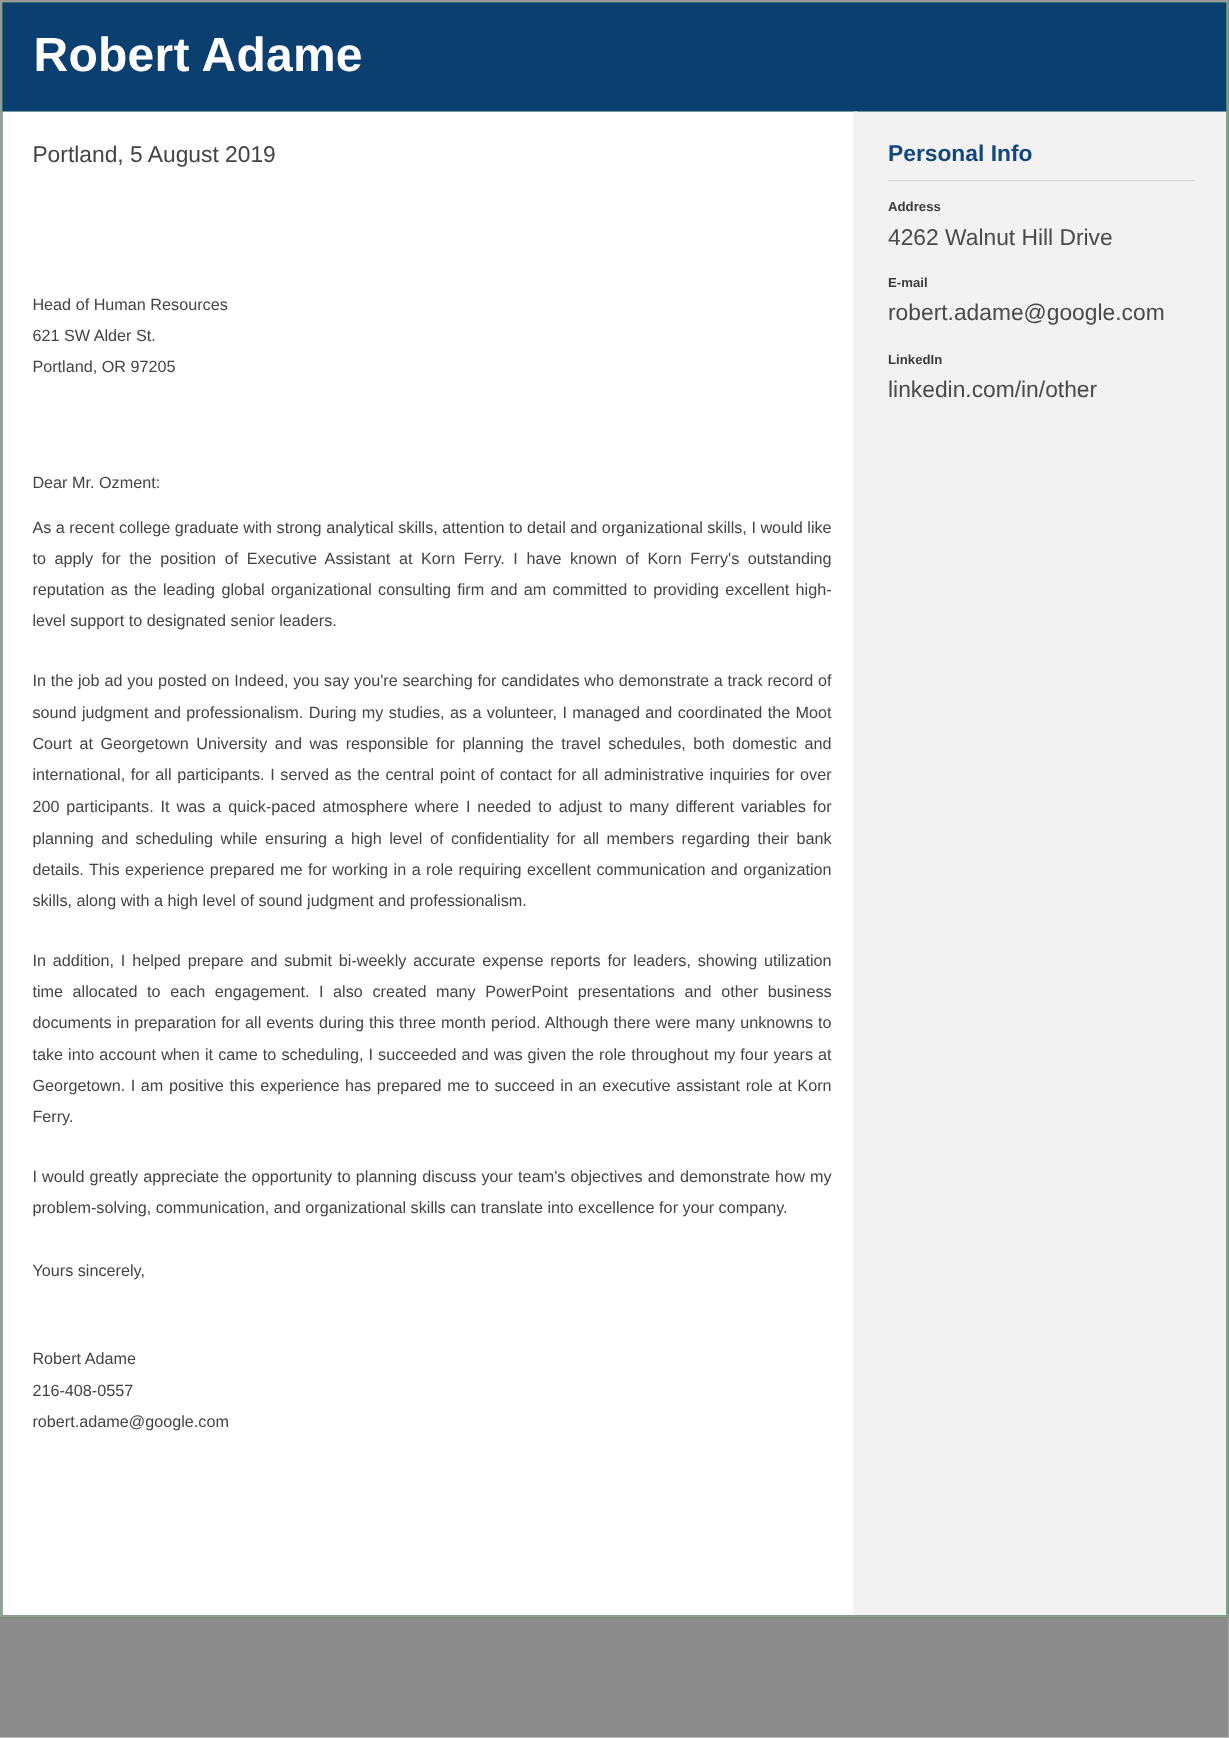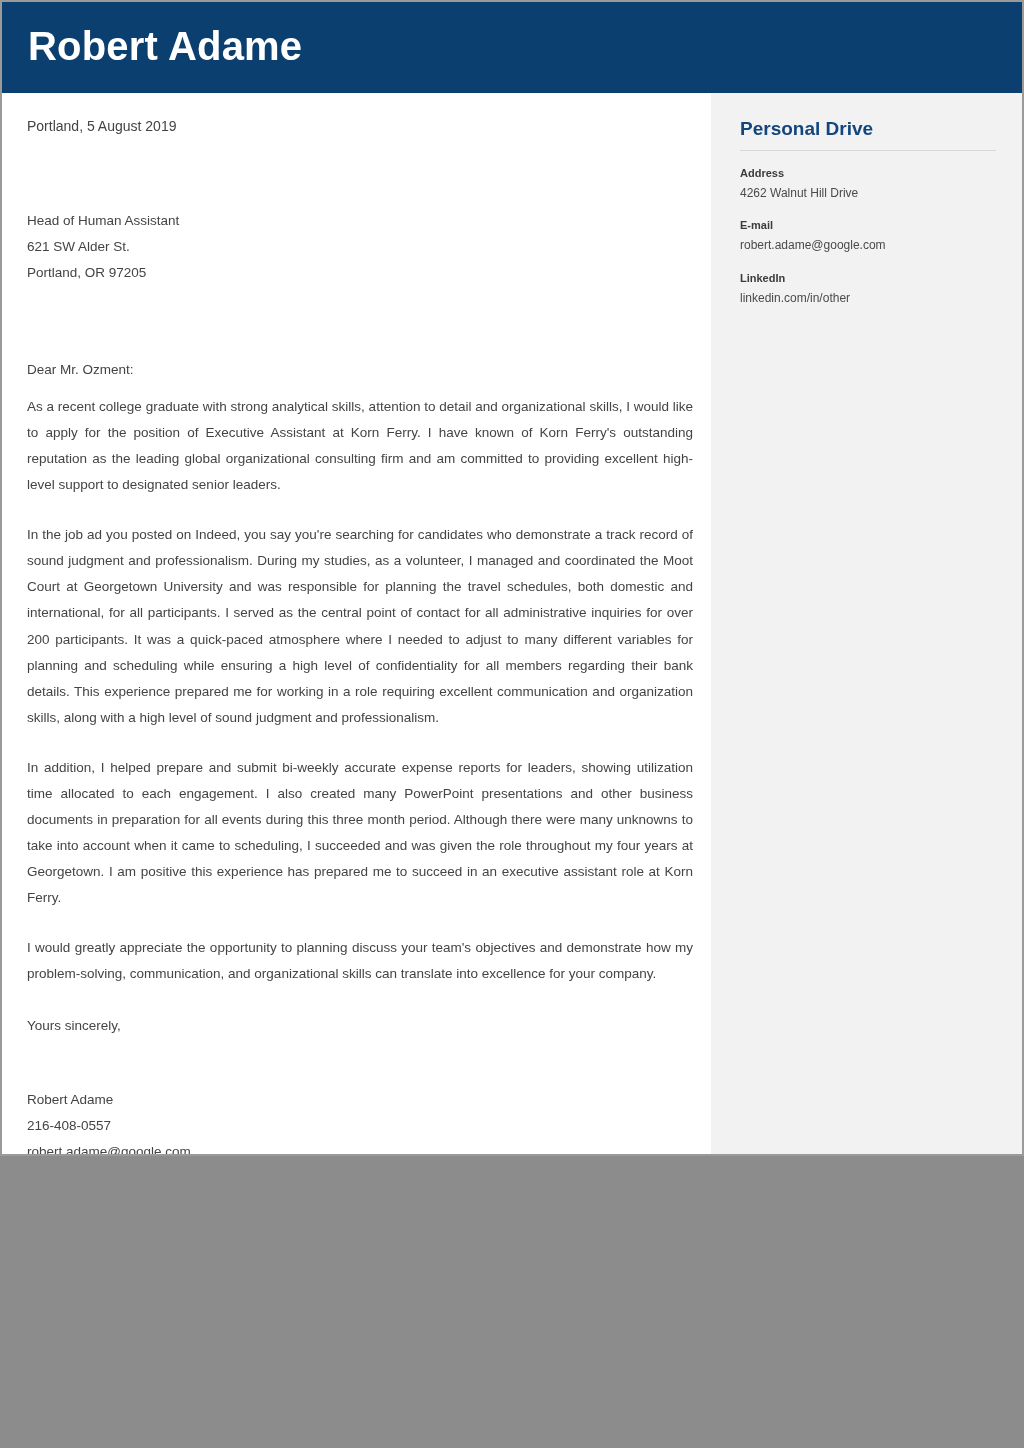--- a/index.html
+++ b/index.html
@@ -6,21 +6,21 @@
     margin: 0;
     padding: 0;
     background: #8c8c8c;
   }
   body {
     font-family: "Liberation Sans", sans-serif;
   }
   .page {
     position: relative;
     width: 1024px;
-    height: 1156px;
+    height: 1348px;
     background: #15803d;
     box-sizing: border-box;
     border: 2px solid #9a9a9a;
     overflow: hidden;
   }
 
   
   .header {
     position: absolute;
     top: 0;
@@ -69,42 +69,42 @@
     margin-bottom: 15px;
   }
   .info-label {
     font-size: 11px;
     font-weight: bold;
     color: #3b3b3b;
     line-height: 1.55;
     margin-bottom: 2px;
   }
   .info-value {
-    font-size: 12px;
+    font-size: 19px;
     color: #4a4a4a;
     line-height: 1.55;
     word-break: break-word;
   }
 
   
   .letter {
     position: absolute;
     top: 91px;
     left: 0;
     width: 713px;
     bottom: 0;
     background: #ffffff;
     box-sizing: border-box;
     padding: 22px 22px 0 25px;
   }
   .date-line {
-    font-size: 14px;
+    font-size: 19px;
     color: #444444;
     line-height: 1.6;
-    margin-bottom: 71px;
+    margin-bottom: 96px;
   }
   .recipient {
     margin-bottom: 72px;
   }
   .recipient-line {
     font-size: 13.5px;
     color: #444444;
     line-height: 1.93;
   }
   .salutation {
@@ -139,21 +139,21 @@
 
   <div class="header">
     <div class="header-name">Robert Adame</div>
   </div>
 
   <div class="letter">
 
     <div class="date-line">Portland, 5 August 2019</div>
 
     <div class="recipient">
-      <div class="recipient-line">Head of Human Assistant</div>
+      <div class="recipient-line">Head of Human Resources</div>
       <div class="recipient-line">621 SW Alder St.</div>
       <div class="recipient-line">Portland, OR 97205</div>
     </div>
 
     <div class="salutation">Dear Mr. Ozment:</div>
 
     <p class="body-para">As a recent college graduate with strong analytical skills, attention to detail and organizational skills, I would like to apply for the position of Executive Assistant at Korn Ferry. I have known of Korn Ferry's outstanding reputation as the leading global organizational consulting firm and am committed to providing excellent high-level support to designated senior leaders.</p>
     <p class="body-para">In the job ad you posted on Indeed, you say you're searching for candidates who demonstrate a track record of sound judgment and professionalism. During my studies, as a volunteer, I managed and coordinated the Moot Court at Georgetown University and was responsible for planning the travel schedules, both domestic and international, for all participants. I served as the central point of contact for all administrative inquiries for over 200 participants. It was a quick-paced atmosphere where I needed to adjust to many different variables for planning and scheduling while ensuring a high level of confidentiality for all members regarding their bank details. This experience prepared me for working in a role requiring excellent communication and organization skills, along with a high level of sound judgment and professionalism.</p>
     <p class="body-para">In addition, I helped prepare and submit bi-weekly accurate expense reports for leaders, showing utilization time allocated to each engagement. I also created many PowerPoint presentations and other business documents in preparation for all events during this three month period. Although there were many unknowns to take into account when it came to scheduling, I succeeded and was given the role throughout my four years at Georgetown. I am positive this experience has prepared me to succeed in an executive assistant role at Korn Ferry.</p>
     <p class="body-para">I would greatly appreciate the opportunity to planning discuss your team's objectives and demonstrate how my problem-solving, communication, and organizational skills can translate into excellence for your company.</p>
@@ -162,21 +162,21 @@
 
     <div>
       <div class="signoff-line">Robert Adame</div>
       <div class="signoff-line">216-408-0557</div>
       <div class="signoff-line">robert.adame@google.com</div>
     </div>
 
   </div>
 
   <div class="sidebar">
-    <div class="sidebar-title">Personal Drive</div>
+    <div class="sidebar-title">Personal Info</div>
     <div class="sidebar-divider"></div>
 
     <div class="info-group">
       <div class="info-label">Address</div>
       <div class="info-value">4262 Walnut Hill Drive</div>
     </div>
 
     <div class="info-group">
       <div class="info-label">E-mail</div>
       <div class="info-value">robert.adame@google.com</div>

